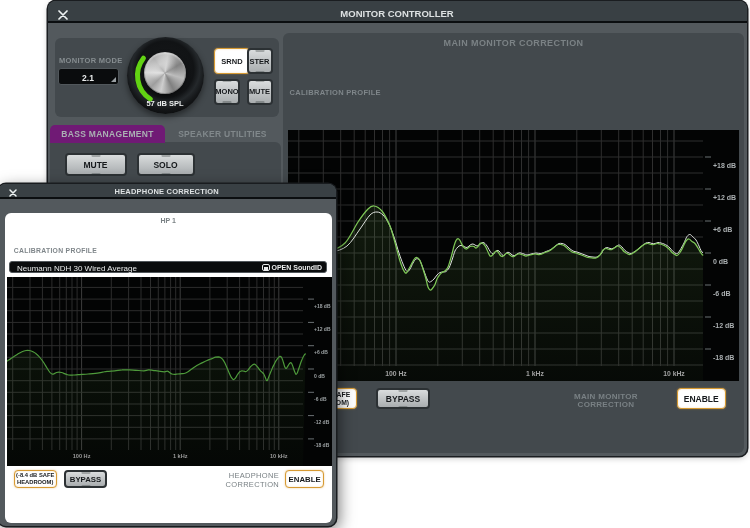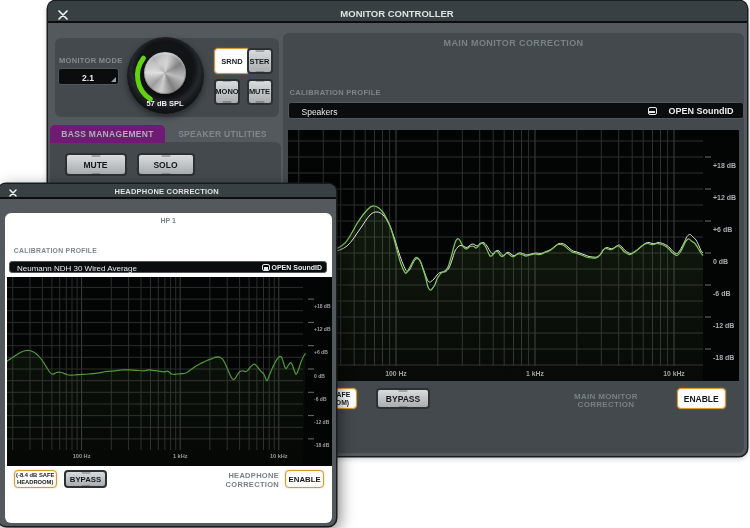--- a/index.html
+++ b/index.html
@@ -62,25 +62,20 @@
   <div class="abs" style="left:117.5px; top:124px; width:115px; height:17.5px;
       color:#81888b; font-weight:bold; font-size:8.5px; text-align:center; line-height:18px; letter-spacing:0.3px;">SPEAKER UTILITIES</div>
 
   <div class="btn" style="left:17px;  top:152px; width:62px; height:23px; font-size:8.5px;"><span class="nt"></span>MUTE<span class="nb"></span></div>
   <div class="btn" style="left:89px;  top:152px; width:58px; height:23px; font-size:8.5px;"><span class="nt"></span>SOLO<span class="nb"></span></div>
   <div class="btn sel" style="left:158px; top:152px; width:60px; height:23px; font-size:8.5px;margin-top:40px;">TRIM</div>
 
   <div class="abs" style="left:235.5px; top:32px; width:461px; height:420px; background:#43494d; border-radius:6px;">
     <div class="ttl" style="top:5px; font-size:9px; color:#7b8285; letter-spacing:0.4px;">MAIN MONITOR CORRECTION</div>
     <div class="lbl" style="left:6.5px; top:54.5px; font-size:7.5px; color:#7f868a;">CALIBRATION PROFILE</div>
-    <div class="drop" style="left:4.5px; top:68.5px; width:456px; height:17.5px; font-size:8.5px;">
-      <div class="abs" style="left:13px; top:4px; font-weight:normal;">Speakers</div>
-      <div class="sicon" style="right:86px; top:4.5px;"></div>
-      <div class="abs" style="right:9px; top:3.5px; font-size:9px;">OPEN SoundID</div>
-    </div>
     <div class="abs" style="left:4.5px; top:97px;">
         <svg width="451.5" height="251" viewBox="0 0 451.5 251" style="display:block">
 <rect x="0" y="0" width="451.5" height="251" fill="#030404"></rect>
 <defs>
             <linearGradient id="mfill" x1="0" y1="70" x2="0" y2="251" gradientUnits="userSpaceOnUse">
               <stop offset="0" stop-color="#7cc455" stop-opacity="0.12"></stop>
               <stop offset="1" stop-color="#7cc455" stop-opacity="0.03"></stop>
             </linearGradient>
           </defs>
 <line x1="10.8" y1="0" x2="10.8" y2="236" stroke="#2f2f2f" stroke-width="1"></line>
@@ -241,16 +236,16 @@
 <line x1="301" y1="161.9" x2="307" y2="161.9" stroke="#6a7073" stroke-width="1"></line>
 <text x="307" y="170.4" fill="#9da2a4" font-size="5" font-weight="bold" font-family="Liberation Sans, sans-serif">-18 dB</text>
 <text x="74.6" y="181" fill="#9b9b9b" font-size="5.6" font-weight="bold" text-anchor="middle" font-family="Liberation Sans, sans-serif">100 Hz</text>
 <text x="173.2" y="181" fill="#9b9b9b" font-size="5.6" font-weight="bold" text-anchor="middle" font-family="Liberation Sans, sans-serif">1 kHz</text>
 <text x="271.8" y="181" fill="#9b9b9b" font-size="5.6" font-weight="bold" text-anchor="middle" font-family="Liberation Sans, sans-serif">10 kHz</text>
 </svg>
       </div>
 
     <div class="btn sel" style="left:8.6px; top:257.5px; width:43.2px; height:18px; font-size:5.8px; line-height:1.15;">(-8.4 dB SAFE<br>HEADROOM)</div>
     <div class="btn" style="left:59px; top:257.5px; width:43px; height:18px; font-size:7.8px;"><span class="nt"></span>BYPASS<span class="nb"></span></div>
-    <div class="abs" style="right:52.5px; top:259.5px; width:110px; text-align:right; color:#798084; font-weight:bold; font-size:7.5px; line-height:1.15; letter-spacing:0.3px;">HEADPHONE<br>CORRECTION</div>
+    <div class="abs" style="right:52.5px; top:259.5px; width:110px; text-align:right; color:#798084; font-weight:normal; font-size:7.5px; line-height:1.15; letter-spacing:0.3px;">HEADPHONE<br>CORRECTION</div>
     <div class="btn sel" style="left:280px; top:257.5px; width:39.3px; height:18px; font-size:7.8px;">ENABLE</div>
   </div>
 </div>
 
 </body></html>

